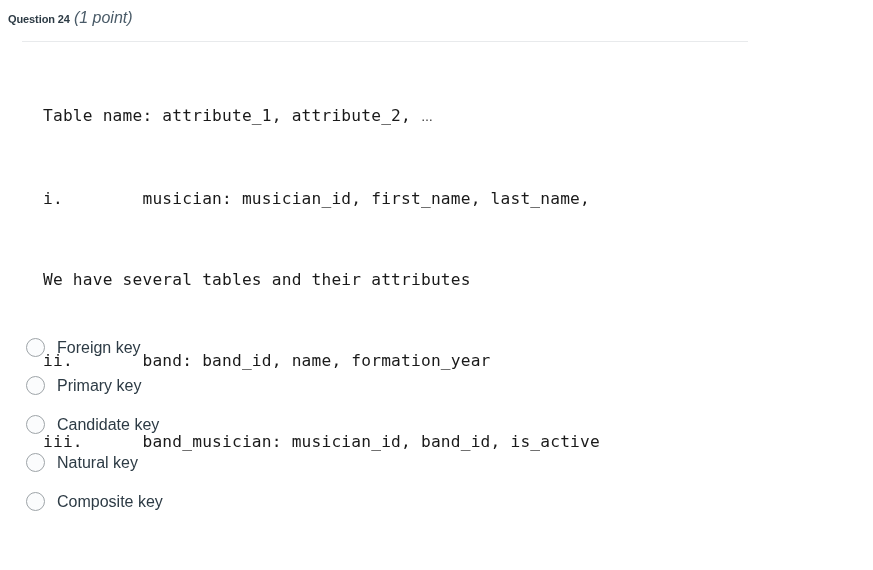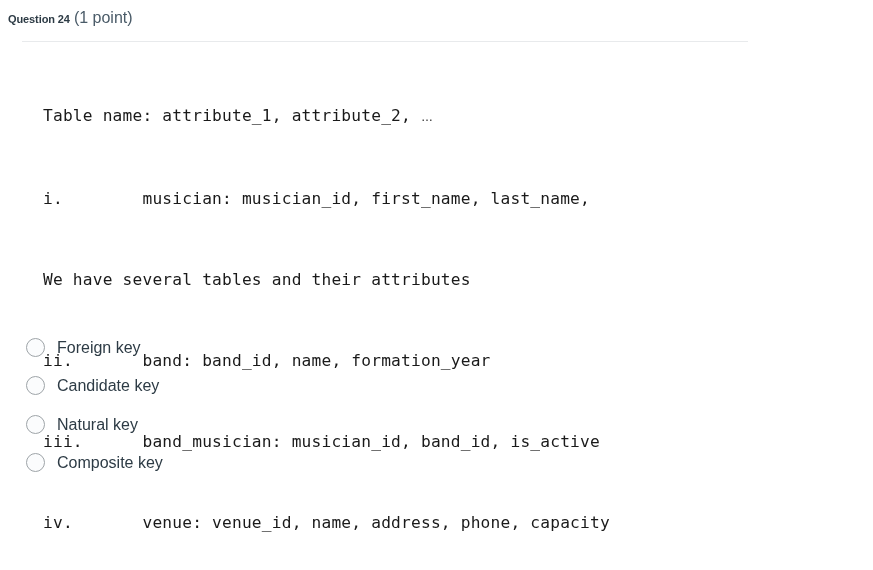--- a/index.html
+++ b/index.html
@@ -36,20 +36,21 @@
     font-size: 11px;
     font-weight: bold;
     color: #2d3b45;
     letter-spacing: -0.1px;
   }
   .q-header .q-points {
     font-size: 16px;
     font-weight: normal;
     color: #4a5b68;
     margin-left: 4px;
+    font-style: italic;
   }
 
   .q-divider {
     position: absolute;
     left: 22px;
     top: 41px;
     width: 726px;
     height: 1px;
     background: #e8eaec;
   }
@@ -128,29 +129,32 @@
   </div>
 
   <div class="q-divider"></div>
 
   <div class="scenario">
     <div class="line"><span>Table name: attribute_1, attribute_2, </span><span class="ell">…</span></div>
     <div class="line">i.        musician: musician_id, first_name, last_name,</div>
     <div class="line">We have several tables and their attributes</div>
     <div class="line">ii.       band: band_id, name, formation_year</div>
     <div class="line">iii.      band_musician: musician_id, band_id, is_active</div>
-    <div class="line">iv.       venue: venue_id, name, address, phone, capacity</div>
     
   </div>
 
 
   <div class="answers">
     <div class="answer-row">
       <span class="radio"></span>
       <span class="answer-label">Foreign key</span>
+    </div>
+    <div class="answer-row">
+      <span class="radio"></span>
+      <span class="answer-label">Primary key</span>
     </div>
     <div class="answer-row">
       <span class="radio"></span>
       <span class="answer-label">Candidate key</span>
     </div>
     <div class="answer-row">
       <span class="radio"></span>
       <span class="answer-label">Natural key</span>
     </div>
     <div class="answer-row">

